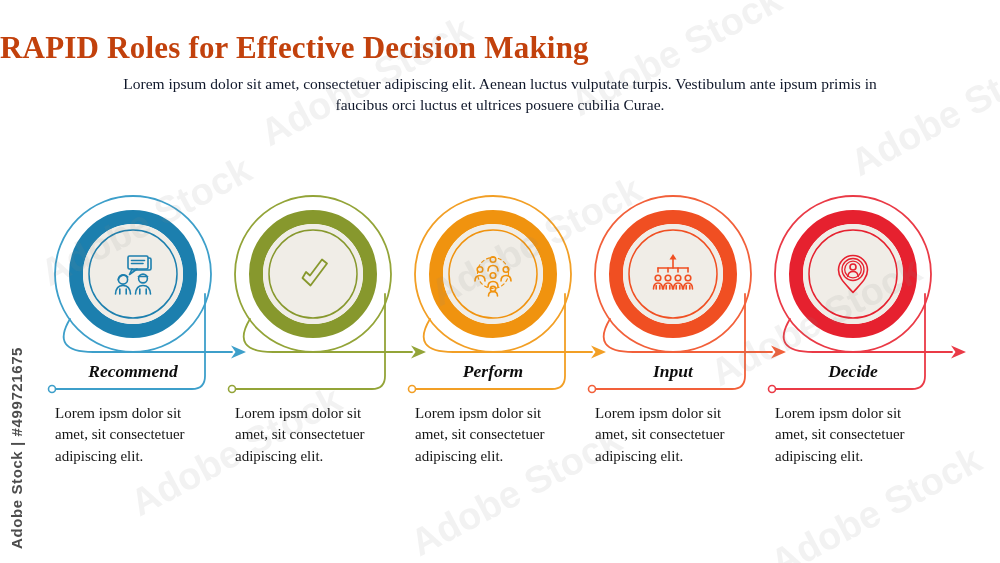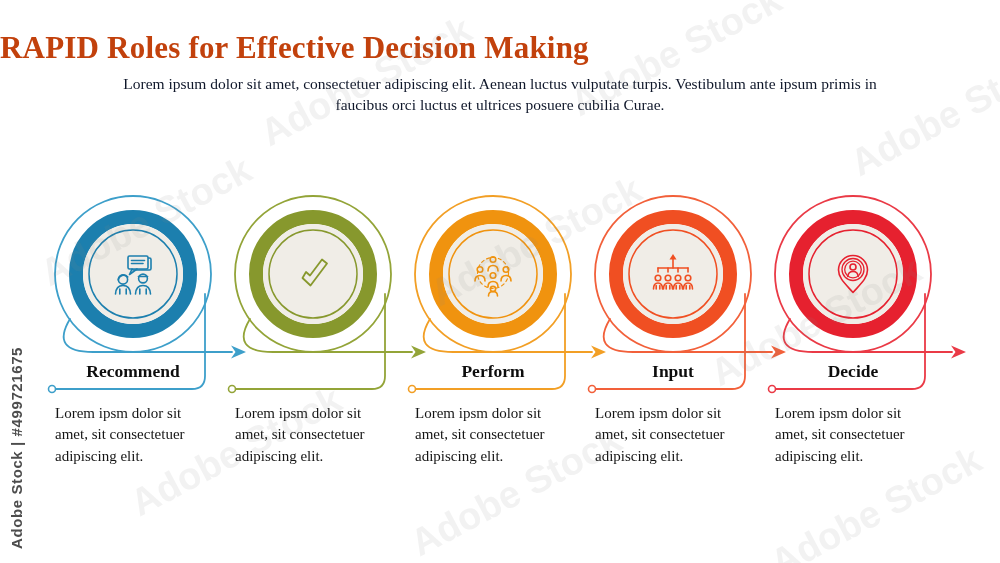--- a/index.html
+++ b/index.html
@@ -23,21 +23,21 @@
   .thin-circle{fill:none;stroke:var(--c);stroke-width:1.5px;}
   .tail-path,.arrow-path{fill:none;stroke:var(--lc);stroke-width:1.8px;stroke-linecap:round;}
   .start-marker{fill:#ffffff;stroke:var(--lc);stroke-width:1.6px;}
   .arrow-head{fill:var(--lc);stroke:none;}
   .step-icon{
     position:absolute;left:67px;top:61px;width:46px;height:46px;color:var(--c);
   }
   .step-icon svg{stroke:currentColor;fill:none;stroke-width:1.6;stroke-linecap:round;stroke-linejoin:round;}
   .step-label{
     position:absolute;top:171px;left:0;width:180px;text-align:center;
-    font-size:17.5px;font-weight:bold;color:#0d0d0d;
+    font-size:17.5px;font-weight:bold;color:#0d0d0d;font-style:italic;
   }
   .step-desc{
     position:absolute;top:213px;left:12px;width:156px;text-align:left;
     font-size:15px;line-height:1.42;color:#151515;
   }
   
   .wm-side{
     position:absolute;left:8px;top:549px;transform:rotate(-90deg);transform-origin:0 0;
     white-space:nowrap;font-family:"Liberation Sans",sans-serif;font-size:15px;
     font-weight:bold;color:#4d4d4d;letter-spacing:.6px;

